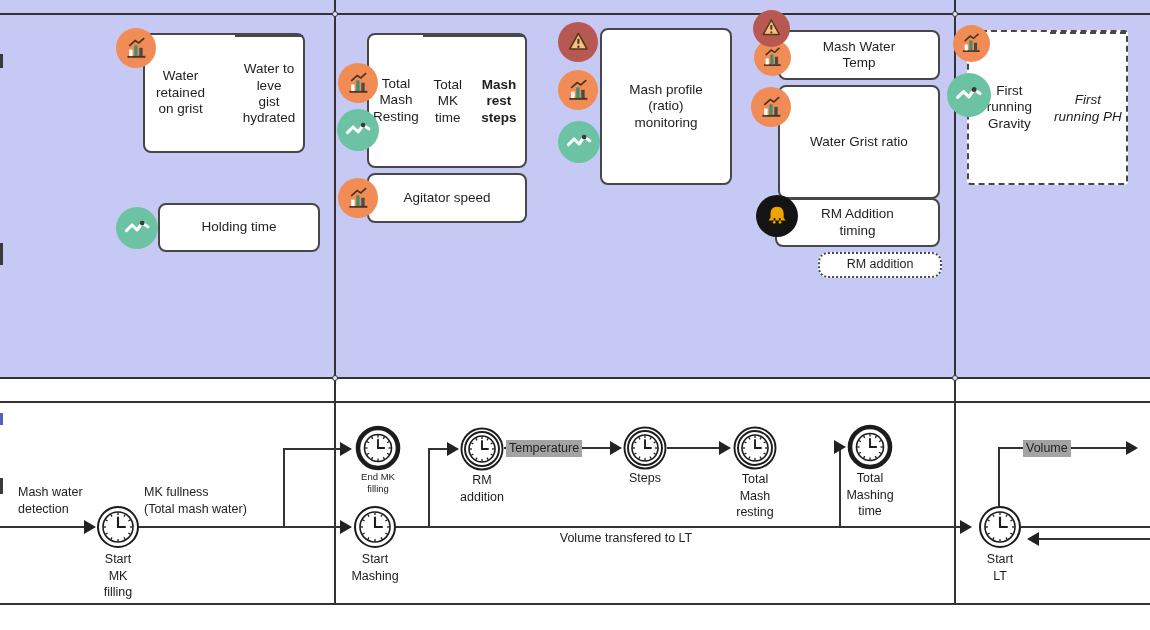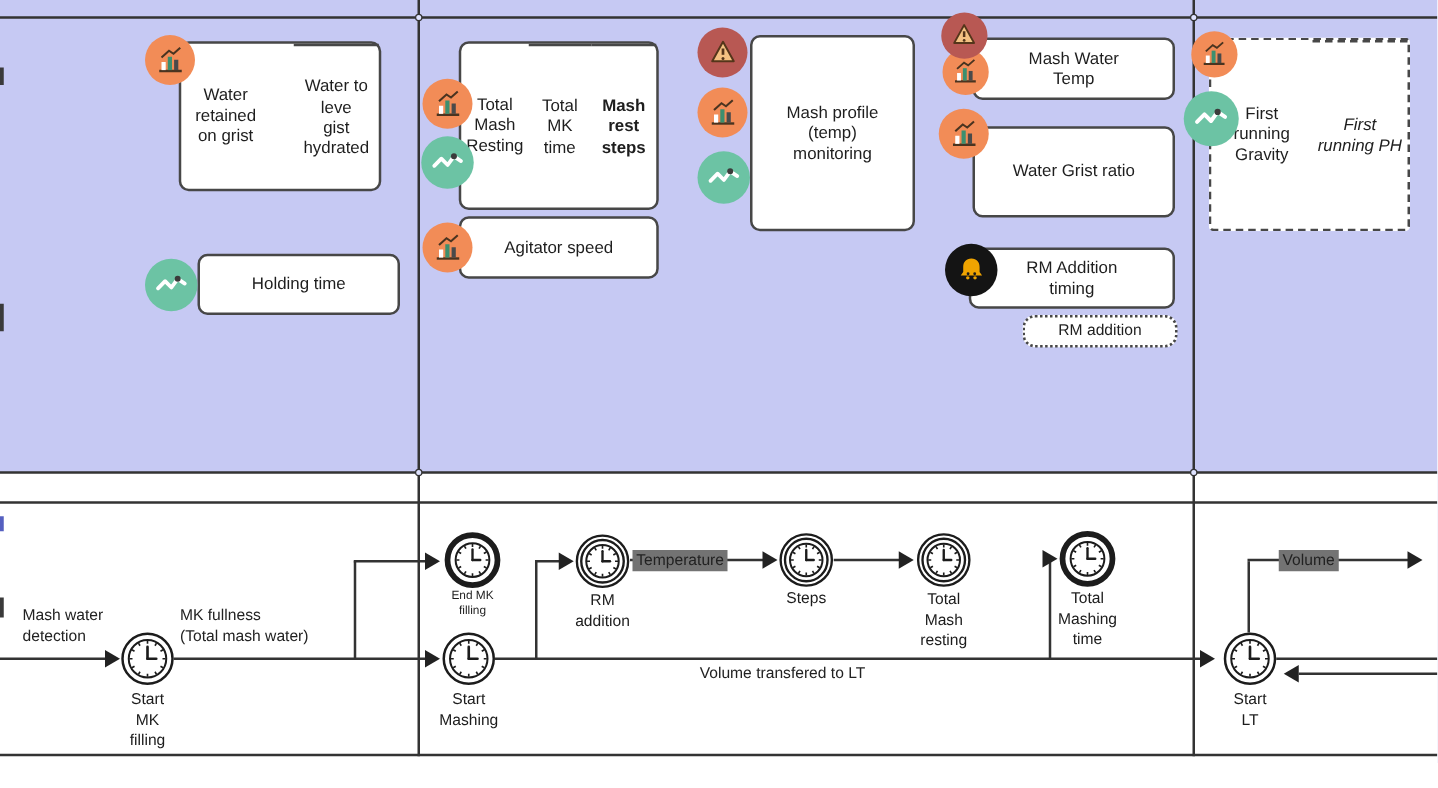--- a/index.html
+++ b/index.html
@@ -30,21 +30,21 @@
   .icn svg{width:72%;height:72%;}
   .icn.orange{background:#f28c57;}
   .icn.teal{background:#6cc3a4;}
   .icn.maroon{background:#b85ا</style><style>
   .icn.maroon{background:#b85853;}
   .icn.black{background:#141414;}
   
   .ar{width:0;height:0;border:7px solid transparent;border-right-width:0;border-left:12px solid #222;}
   .ar.left{border-left-width:0;border-right:12px solid #222;border-top:7px solid transparent;border-bottom:7px solid transparent;}
   .flow-label{font-size:12.5px;line-height:1.38;white-space:pre-line;color:#222;}
-  .flow-label.onln{background:#737373;padding:0 3px;}
+  .flow-label.onln{background:#a3a3a3;padding:0 3px;}
   .event-label{text-align:center;white-space:pre-line;font-size:12.5px;line-height:1.32;transform:translateX(-50%);color:#1c1c1c;}
   .event-label.tiny{font-size:9.5px;line-height:1.25;}
   .clock-wrap svg{display:block;}
 </style>
 </head>
 <body>
 
 <div id="canvas">
 
   <div class="abs lane-bg" style="left:0;top:0;width:1150px;height:378px;"></div>
@@ -79,28 +79,28 @@
 Resting</div>
     <div class="kpi-row bt" style="flex:44;">Total MK time</div>
     <div class="kpi-row bt" style="flex:46;font-weight:bold;">Mash rest
 steps</div>
   </div>
   <div class="abs kpi-box" style="left:367px;top:173px;width:160px;height:50px;">
     <div class="kpi-row" style="flex:1;">Agitator speed</div>
   </div>
   <div class="abs kpi-box" style="left:600px;top:28px;width:132px;height:157px;">
     <div class="kpi-row" style="flex:1;">Mash profile
-(temp)
+(ratio)
 monitoring</div>
   </div>
   <div class="abs kpi-box" style="left:778px;top:30px;width:162px;height:50px;">
     <div class="kpi-row" style="flex:1;">Mash Water
 Temp</div>
   </div>
-  <div class="abs kpi-box" style="left:778px;top:101px;width:162px;height:73px;">
+  <div class="abs kpi-box" style="left:778px;top:85px;width:162px;height:114px;">
     <div class="kpi-row" style="flex:36;">Water Grist ratio</div>
   </div>
   <div class="abs kpi-box" style="left:775px;top:198px;width:165px;height:49px;">
     <div class="kpi-row" style="flex:1;">RM Addition
 timing</div>
   </div>
   <div class="abs kpi-box dotted" style="left:818px;top:252px;width:124px;height:26px;">
     <div class="kpi-row md" style="flex:1;">RM addition</div>
   </div>
 

